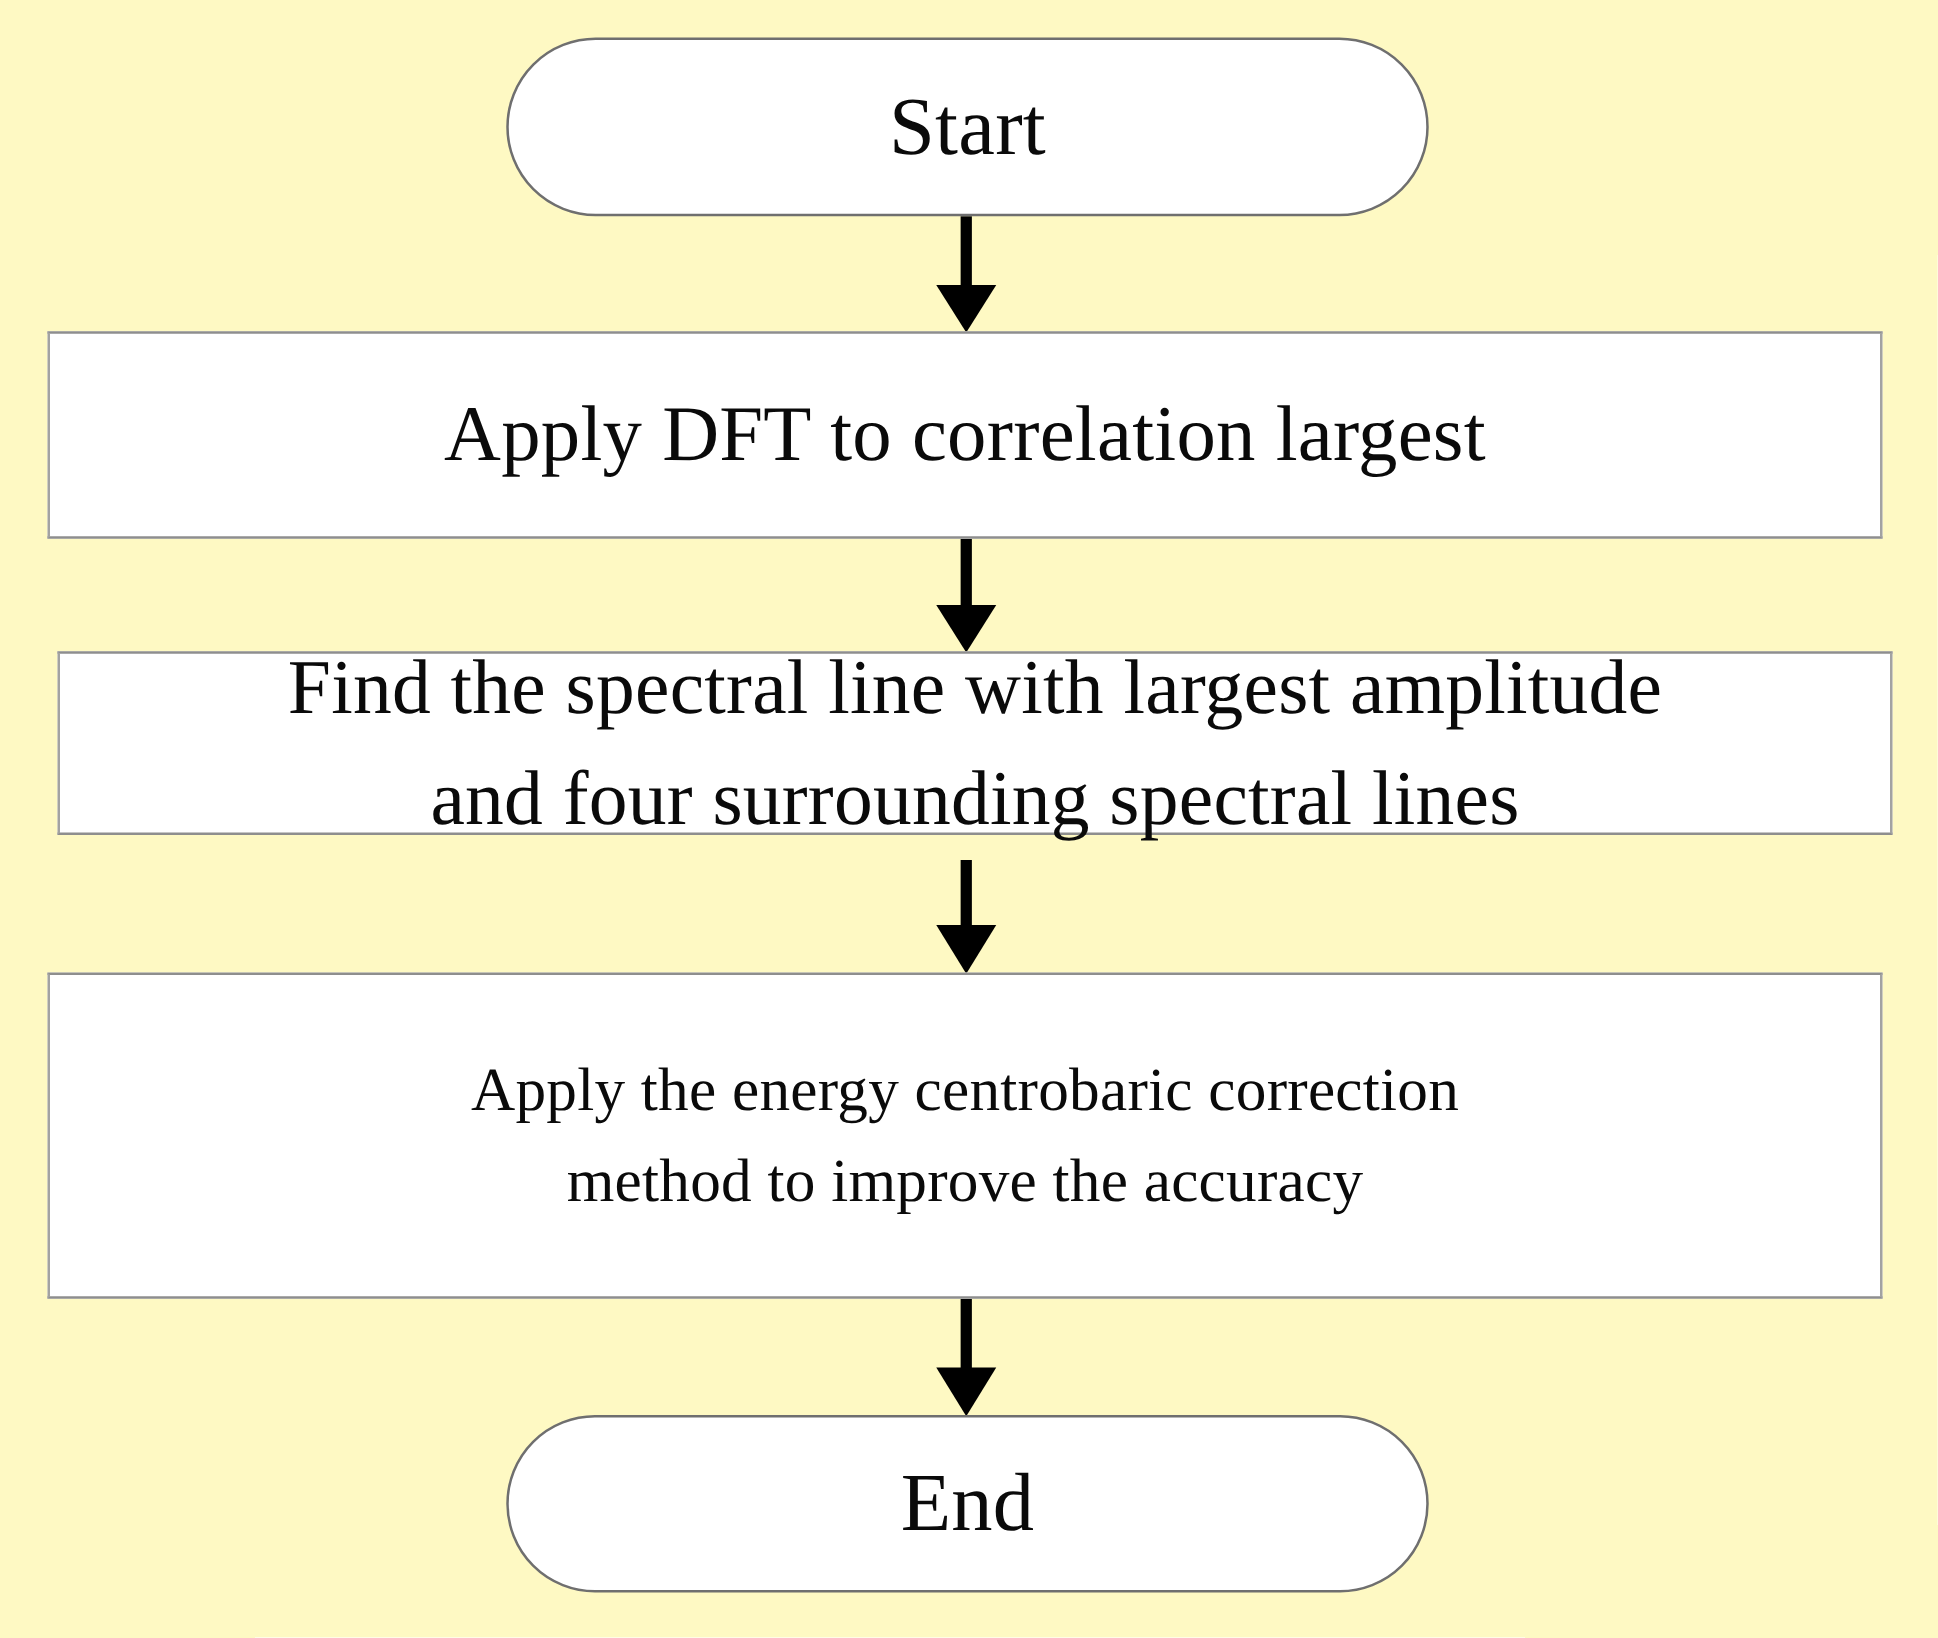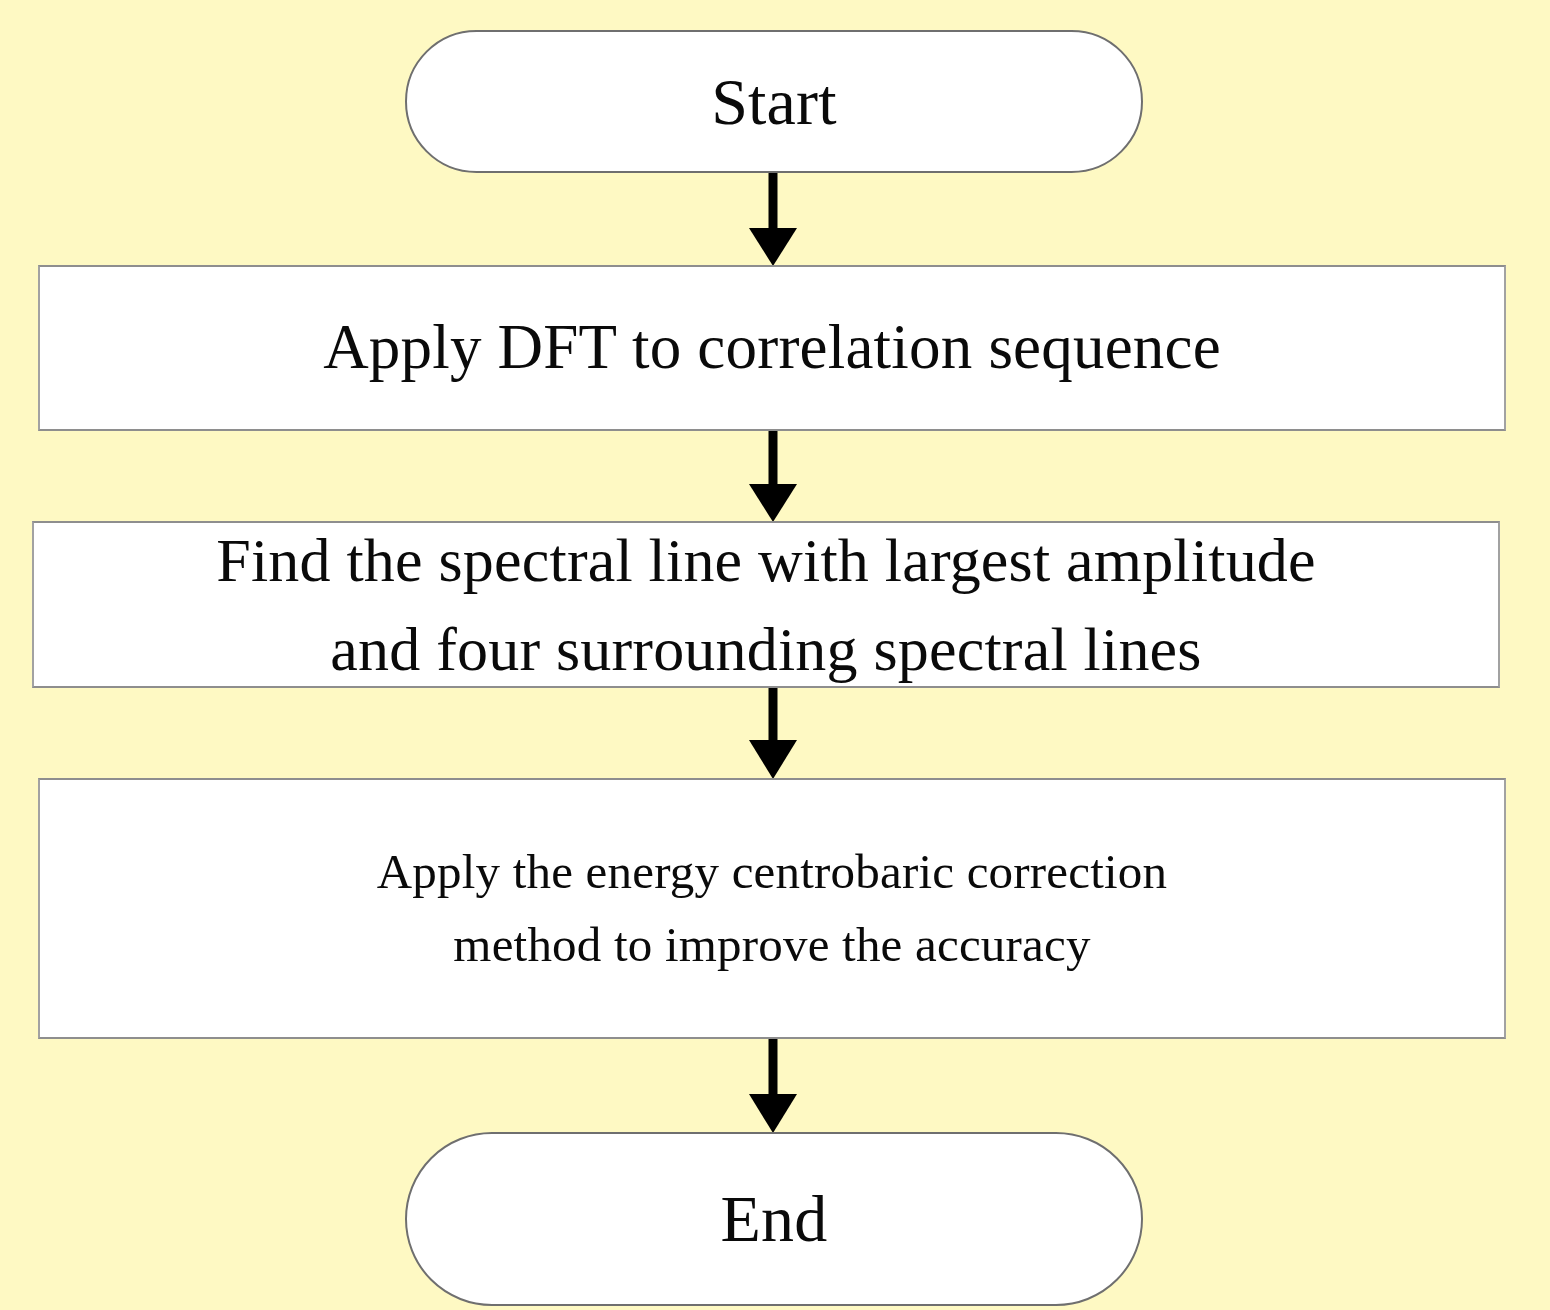--- a/index.html
+++ b/index.html
@@ -61,34 +61,34 @@
   }
   #node-start .node-label { font-size: 66px; }
 
   #node-dft {
     left: 38px;   top: 265px;
     width: 1468px; height: 166px;
   }
   #node-dft .node-label { font-size: 63px; }
 
   #node-find {
-    left: 32px;   top: 521px;
-    width: 1468px; height: 167px;
+    left: 46px;   top: 521px;
+    width: 1468px; height: 147px;
   }
   #node-find .node-label { font-size: 62px; line-height: 1.42; }
 
   #node-correct {
     left: 38px;   top: 778px;
     width: 1468px; height: 261px;
   }
   #node-correct .node-label { font-size: 49px; line-height: 1.48; }
 
   #node-end {
     left: 405px;  top: 1132px;
-    width: 738px; height: 174px;
+    width: 738px; height: 142px;
   }
   #node-end .node-label { font-size: 66px; }
 
   
   .connector {
     position: absolute;
     left: 0;
     top: 0;
     width: 1550px;
     height: 1310px;
@@ -130,21 +130,21 @@
       <line class="conn-line" x1="773" y1="1039" x2="773" y2="1104"></line>
       <polygon class="conn-head" points="749,1094 797,1094 773,1133"></polygon>
     </g>
   </svg>
 
   <div id="node-start" class="node terminator">
     <span class="node-label">Start</span>
   </div>
 
   <div id="node-dft" class="node process">
-    <span class="node-label">Apply DFT to correlation sequence</span>
+    <span class="node-label">Apply DFT to correlation largest</span>
   </div>
 
   <div id="node-find" class="node process">
     <span class="node-label">Find the spectral line with largest amplitude
 and four surrounding spectral lines</span>
   </div>
 
   <div id="node-correct" class="node process">
     <span class="node-label">Apply the energy centrobaric correction
 method to improve the accuracy</span>

